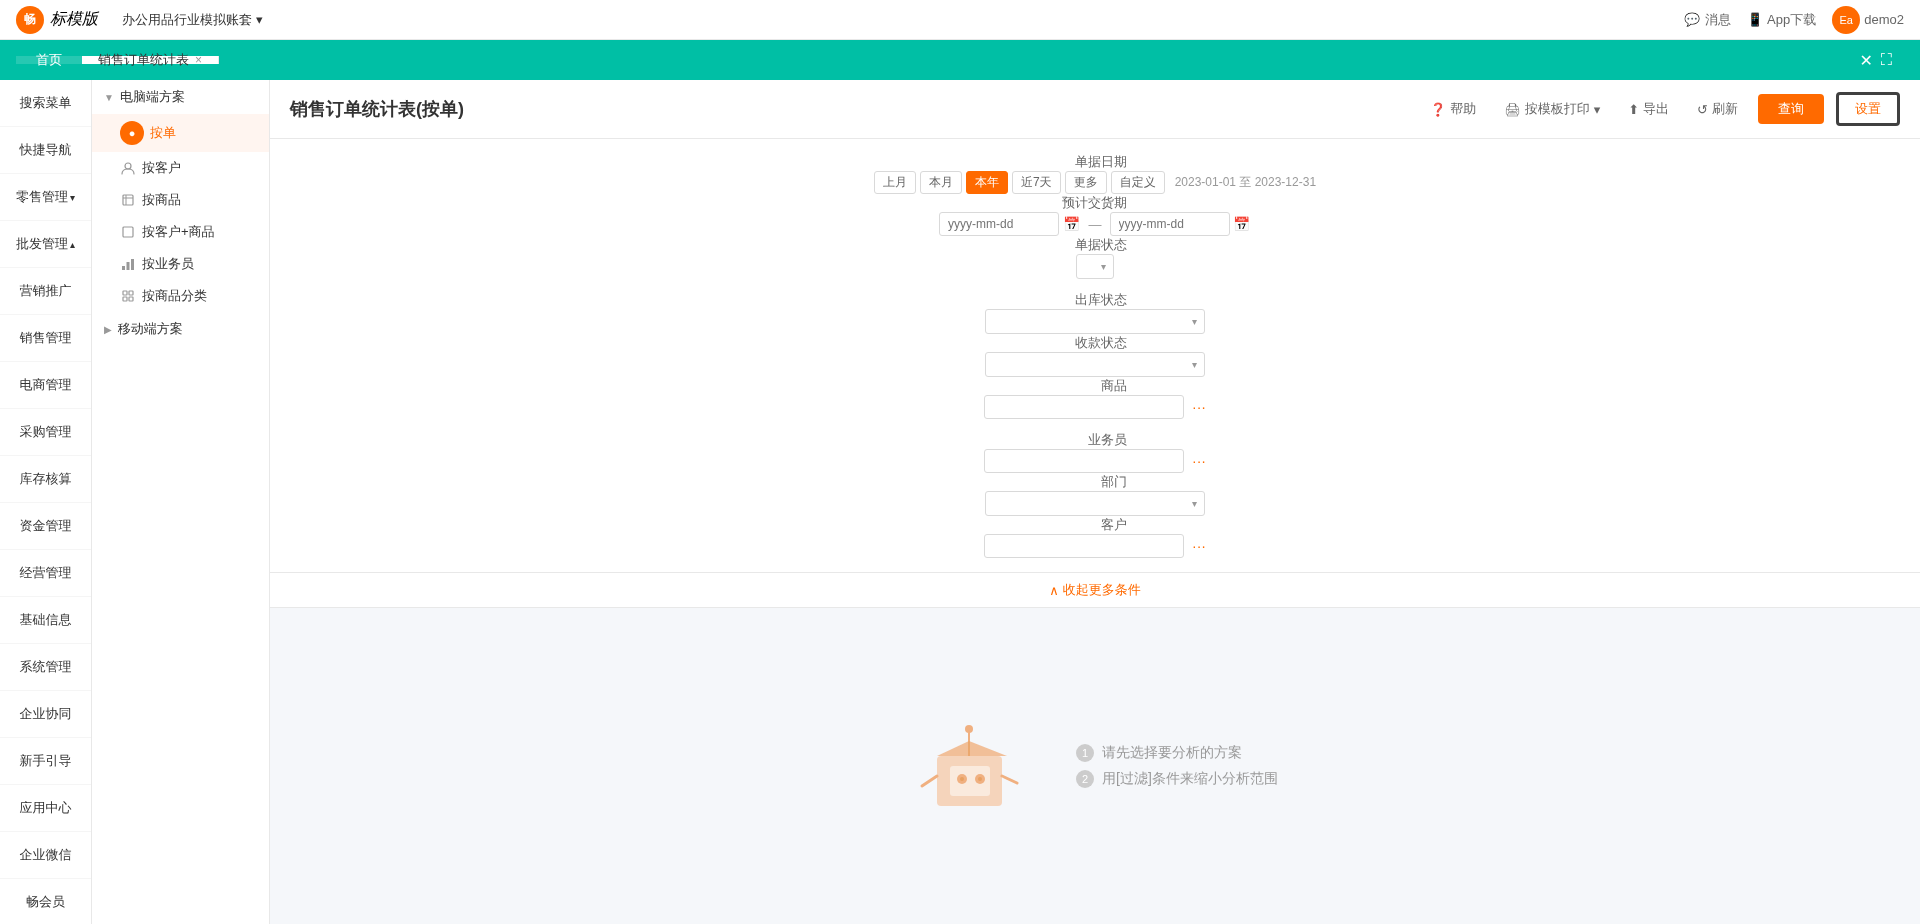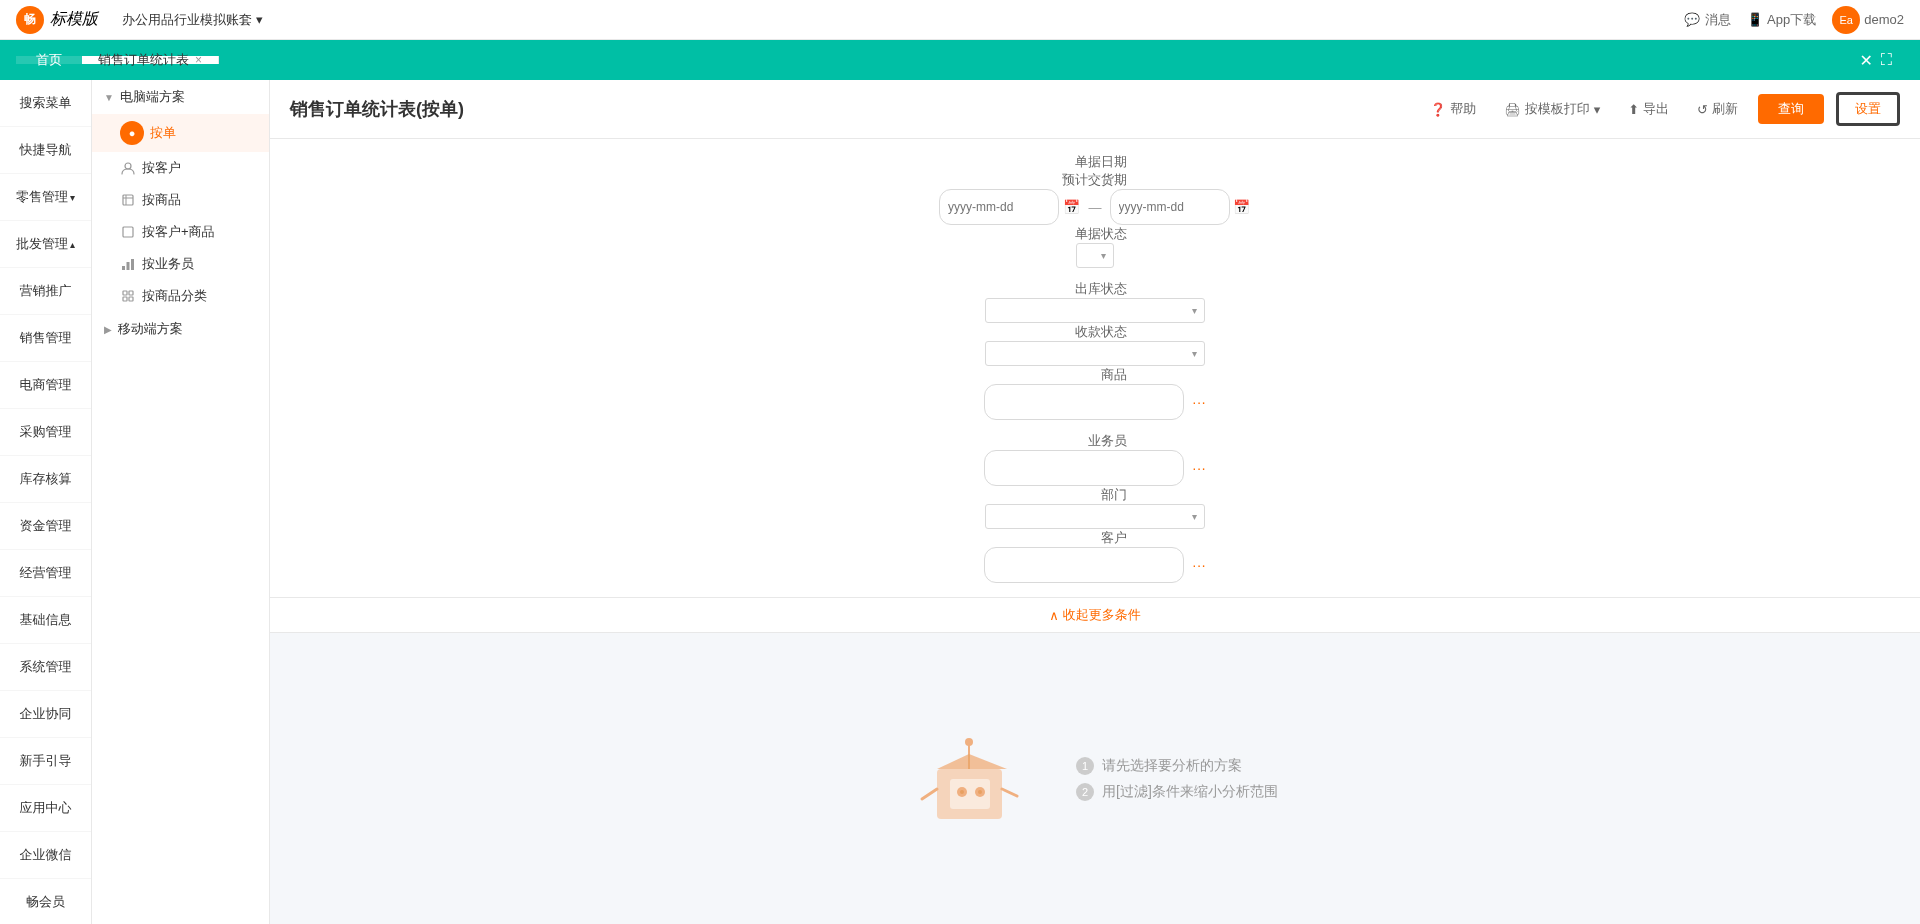--- a/index.html
+++ b/index.html
@@ -273,22 +273,22 @@
       background: #ff6a00;
       color: #fff;
       border-color: #ff6a00;
     }
     .date-range-text {
       font-size: 12px;
       color: #999;
     }
     .date-input {
       border: 1px solid #d9d9d9;
-      border-radius: 12px;
-      padding: 10px 8px;
+      border-radius: 3px;
+      padding: 4px 8px;
       font-size: 12px;
       color: #999;
       width: 120px;
       outline: none;
     }
     .date-separator { color: #999; margin: 0 4px; }
     .calendar-icon { color: #999; font-size: 14px; cursor: pointer; }
 
     .select-input {
       border: 1px solid #d9d9d9;
@@ -595,20 +595,31 @@
             <button class="btn-query">查询</button>
             <button class="btn-settings">设置</button>
           </div>
         </div>
       </div>
 
       <div class="filter-area">
 
         <div class="filter-row">
           <span class="filter-label">单据日期</span>
+          <div class="filter-col">
+            <div class="date-quick-btns">
+              <button class="date-quick-btn">上月</button>
+              <button class="date-quick-btn">本月</button>
+              <button class="date-quick-btn active">本年</button>
+              <button class="date-quick-btn">近7天</button>
+              <button class="date-quick-btn">更多</button>
+              <button class="date-quick-btn">自定义</button>
+            </div>
+            <span class="date-range-text" style="margin-left:10px;">2023-01-01 至 2023-12-31</span>
+          </div>
 
           <span class="filter-label">预计交货期</span>
           <div class="filter-col" style="gap:4px; display:flex; align-items:center;">
             <input class="date-input" type="text" placeholder="yyyy-mm-dd" style="">
             <span class="calendar-icon">📅</span>
             <span class="date-separator">—</span>
             <input class="date-input" type="text" placeholder="yyyy-mm-dd" style="">
             <span class="calendar-icon">📅</span>
           </div>
 

